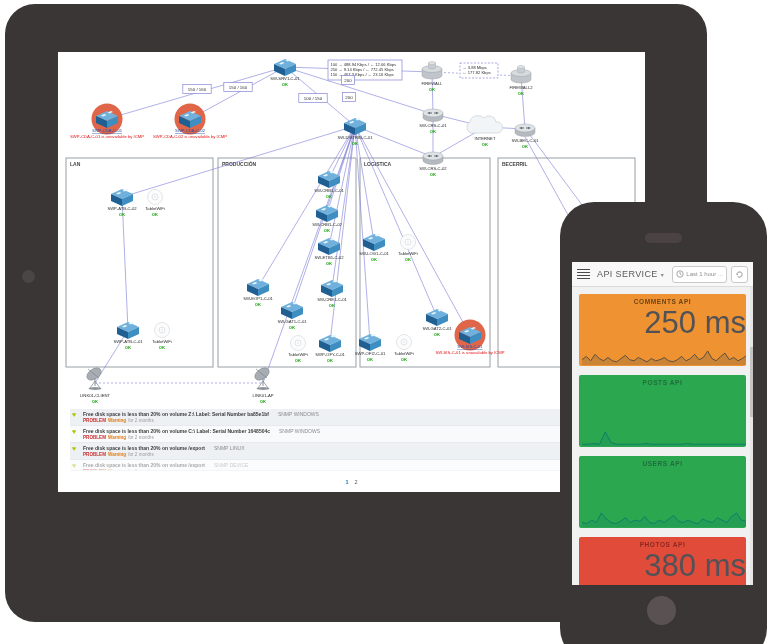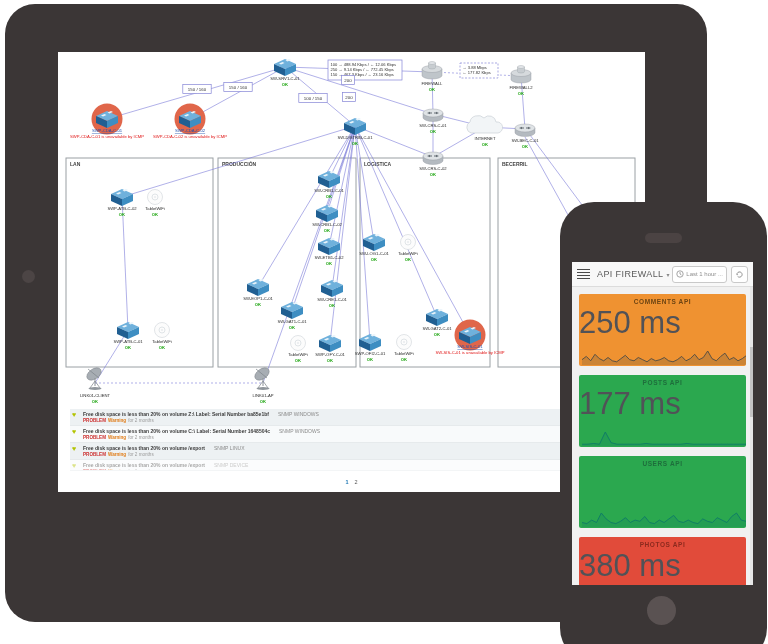--- a/index.html
+++ b/index.html
@@ -57,21 +57,21 @@
          border:1px solid #c9c9c9;border-radius:3px;background:#fff;padding:0 3px;
          font-size:6px;color:#8f8f8f;white-space:nowrap;cursor:pointer;}
   .refresh-btn{width:17px;height:17px;box-sizing:border-box;margin-left:4px;flex:0 0 17px;
          border:1px solid #c9c9c9;border-radius:3px;background:#fff;display:flex;
          align-items:center;justify-content:center;cursor:pointer;}
   .cards{padding:7px;}
   .card{height:72px;border-radius:2px;margin-bottom:9px;position:relative;
         overflow:hidden;cursor:pointer;}
   .card-label{text-align:center;padding-top:4px;font-size:6.5px;font-weight:bold;
         letter-spacing:.6px;}
-  .card-value{text-align:left;font-size:31px;line-height:1.05;margin-top:2px;
+  .card-value{text-align:right;font-size:31px;line-height:1.05;margin-top:2px;
         color:#515257;}
   .card-spark{position:absolute;left:3px;right:3px;bottom:1px;height:15px;}
   .scrollbar{position:absolute;right:0;top:25px;bottom:0;width:3px;background:#e6e6e6;}
   .scroll-thumb{position:absolute;top:60px;left:0;width:3px;height:70px;background:#c4c4c4;}
 </style>
 </head>
 <body>
 
 <div class="stage">
 
@@ -452,21 +452,21 @@
     <div class="phone-speaker"></div>
     <div class="phone-screen">
       <div class="phone-header">
         <div class="hamburger">
           <i></i>
             <i></i>
             <i></i>
             <i></i>
         </div>
         <div class="phone-title">
-          <span>API FIREWALL</span><span class="caret">▾</span>
+          <span>API SERVICE</span><span class="caret">▾</span>
         </div>
         <div class="ph-spacer"></div>
         <div class="range-btn">
           <svg width="8" height="8" viewBox="0 0 10 10">
             <circle cx="5" cy="5" r="4" fill="none" stroke="#8f8f8f" stroke-width="1"></circle>
             <path d="M5 2.6 V5 L6.8 6.2" fill="none" stroke="#8f8f8f" stroke-width="1"></path>
           </svg>
           <span>Last 1 hour ...</span>
         </div>
         <div class="refresh-btn">
@@ -480,21 +480,20 @@
           <div class="card" style="background: rgb(239, 146, 49);">
             <div class="card-label" style="color: rgb(109, 68, 19);">COMMENTS API</div>
             <div class="card-value">250 ms</div>
             <svg class="card-spark" viewBox="0 0 169 15" preserveAspectRatio="none">
               <path d="M0,15 L0.0,9.7 L4.3,6.4 L8.7,10.8 L13.0,4.3 L17.3,8.6 L21.7,10.8 L26.0,7.5 L30.3,10.8 L34.7,11.8 L39.0,8.6 L43.3,5.3 L47.7,9.7 L52.0,10.8 L56.3,7.5 L60.7,9.7 L65.0,11.8 L69.3,8.6 L73.7,10.8 L78.0,9.7 L82.3,7.5 L86.7,10.8 L91.0,11.8 L95.3,9.7 L99.7,6.4 L104.0,10.8 L108.3,8.6 L112.7,4.3 L117.0,9.7 L121.3,7.5 L125.7,1.0 L130.0,8.6 L134.3,10.8 L138.7,6.4 L143.0,3.2 L147.3,9.7 L151.7,7.5 L156.0,10.8 L160.3,8.6 L164.7,5.3 L169.0,9.7 L169,15 Z" fill="#4e4c45" opacity="0.22"></path>
               <polyline points="0.0,9.7 4.3,6.4 8.7,10.8 13.0,4.3 17.3,8.6 21.7,10.8 26.0,7.5 30.3,10.8 34.7,11.8 39.0,8.6 43.3,5.3 47.7,9.7 52.0,10.8 56.3,7.5 60.7,9.7 65.0,11.8 69.3,8.6 73.7,10.8 78.0,9.7 82.3,7.5 86.7,10.8 91.0,11.8 95.3,9.7 99.7,6.4 104.0,10.8 108.3,8.6 112.7,4.3 117.0,9.7 121.3,7.5 125.7,1.0 130.0,8.6 134.3,10.8 138.7,6.4 143.0,3.2 147.3,9.7 151.7,7.5 156.0,10.8 160.3,8.6 164.7,5.3 169.0,9.7" fill="none" stroke="#4e4c45" stroke-width="0.9"></polyline>
             </svg>
           </div>
           <div class="card" style="background: rgb(43, 168, 79);">
             <div class="card-label" style="color: rgb(30, 110, 60);">POSTS API</div>
-            <div class="card-value">177 ms</div>
             <svg class="card-spark" viewBox="0 0 169 15" preserveAspectRatio="none">
               <path d="M0,15 L0.0,13.2 L5.8,13.2 L11.7,12.5 L17.5,13.2 L23.3,1.0 L29.1,11.7 L35.0,13.2 L40.8,13.2 L46.6,13.2 L52.4,13.2 L58.3,13.2 L64.1,12.5 L69.9,13.2 L75.8,13.2 L81.6,13.2 L87.4,13.2 L93.2,13.2 L99.1,13.2 L104.9,12.5 L110.7,13.2 L116.6,13.2 L122.4,13.2 L128.2,13.2 L134.0,13.2 L139.9,13.2 L145.7,13.2 L151.5,13.2 L157.3,13.2 L163.2,13.2 L169.0,13.2 L169,15 Z" fill="#0e7a68" opacity="0.22"></path>
               <polyline points="0.0,13.2 5.8,13.2 11.7,12.5 17.5,13.2 23.3,1.0 29.1,11.7 35.0,13.2 40.8,13.2 46.6,13.2 52.4,13.2 58.3,13.2 64.1,12.5 69.9,13.2 75.8,13.2 81.6,13.2 87.4,13.2 93.2,13.2 99.1,13.2 104.9,12.5 110.7,13.2 116.6,13.2 122.4,13.2 128.2,13.2 134.0,13.2 139.9,13.2 145.7,13.2 151.5,13.2 157.3,13.2 163.2,13.2 169.0,13.2" fill="none" stroke="#0e7a68" stroke-width="0.9"></polyline>
             </svg>
           </div>
           <div class="card" style="background: rgb(43, 168, 79);">
             <div class="card-label" style="color: rgb(30, 110, 60);">USERS API</div>
             <svg class="card-spark" viewBox="0 0 169 15" preserveAspectRatio="none">
               <path d="M0,15 L0.0,10.5 L4.8,11.6 L9.7,8.1 L14.5,10.5 L19.3,1.0 L24.1,6.9 L29.0,10.5 L33.8,11.6 L38.6,9.3 L43.5,5.7 L48.3,10.5 L53.1,8.1 L57.9,9.3 L62.8,4.5 L67.6,10.5 L72.4,11.6 L77.3,8.1 L82.1,10.5 L86.9,6.9 L91.7,3.4 L96.6,9.3 L101.4,10.5 L106.2,8.1 L111.1,10.5 L115.9,11.6 L120.7,6.9 L125.5,9.3 L130.4,10.5 L135.2,5.7 L140.0,8.1 L144.9,10.5 L149.7,4.5 L154.5,1.0 L159.3,8.1 L164.2,9.3 L169.0,6.9 L169,15 Z" fill="#0e7a68" opacity="0.22"></path>
               <polyline points="0.0,10.5 4.8,11.6 9.7,8.1 14.5,10.5 19.3,1.0 24.1,6.9 29.0,10.5 33.8,11.6 38.6,9.3 43.5,5.7 48.3,10.5 53.1,8.1 57.9,9.3 62.8,4.5 67.6,10.5 72.4,11.6 77.3,8.1 82.1,10.5 86.9,6.9 91.7,3.4 96.6,9.3 101.4,10.5 106.2,8.1 111.1,10.5 115.9,11.6 120.7,6.9 125.5,9.3 130.4,10.5 135.2,5.7 140.0,8.1 144.9,10.5 149.7,4.5 154.5,1.0 159.3,8.1 164.2,9.3 169.0,6.9" fill="none" stroke="#0e7a68" stroke-width="0.9"></polyline>

